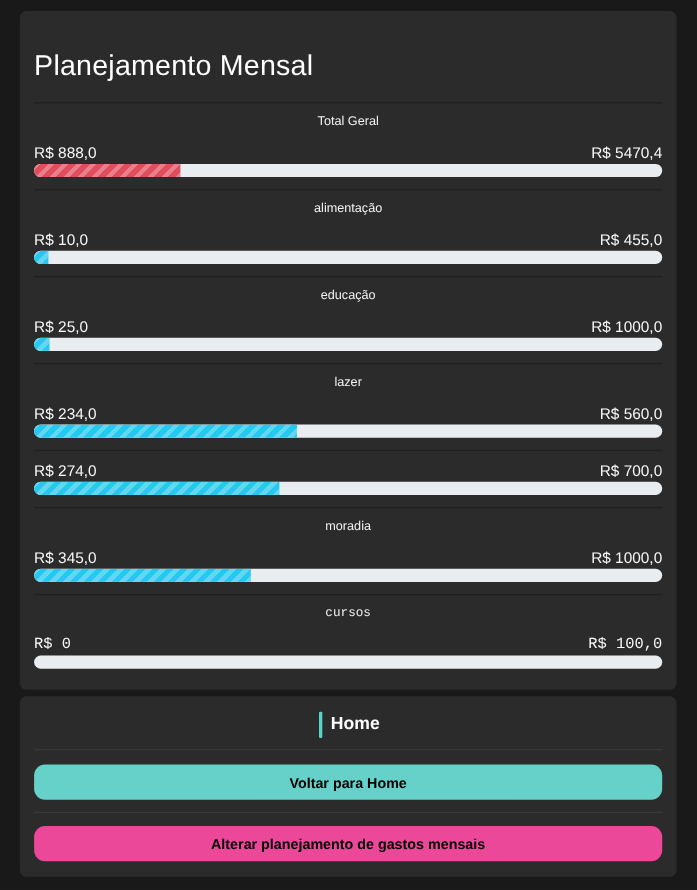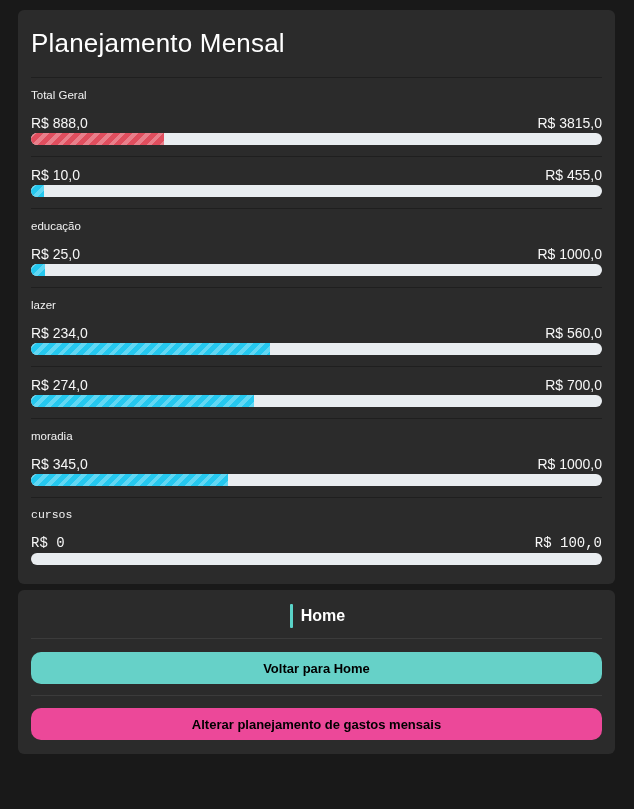--- a/index.html
+++ b/index.html
@@ -16,37 +16,38 @@
     width: 634px;
     height: 809px;
     padding: 10px 19px 11px 18px;
   }
   .card {
     background: #2b2b2b;
     border-radius: 6px;
   }
   
   .budget-card {
-    padding: 14px 13px 8px 13px;
+    padding: 30px 13px 8px 13px;
     margin-bottom: 6px;
   }
   .card-title {
     font-size: 26px;
     font-weight: 400;
     color: #ffffff;
     margin: 0;
     padding: 4px 0 18px 0;
     letter-spacing: 0.2px;
   }
   .title-divider {
     border-bottom: 1px solid #1f1f1f;
   }
   .budget-section {
     padding: 10px 0 11px 0;
     border-bottom: 1px solid #1f1f1f;
+    text-align: center;
   }
   .budget-section:last-child { border-bottom: none; font-family: Liberation Mono, monospace; }
   .category-label {
     font-size: 11.5px;
     line-height: 14px;
     color: #f2f2f2;
     margin-bottom: 13px;
   }
   .amounts-row {
     display: flex;
@@ -121,28 +122,29 @@
 <div class="page">
 
   <div class="card budget-card">
     <h1 class="card-title">Planejamento Mensal</h1>
     <div class="title-divider"></div>
     <div>
     <div class="budget-section">
       <div class="category-label">Total Geral</div>
       <div class="amounts-row">
         <span>R$ 888,0</span>
-        <span>R$ 3815,0</span>
+        <span>R$ 5470,4</span>
       </div>
       <div class="progress-track">
         <div class="progress-fill" style="width: 23.3%; background-color: rgb(224, 78, 94);"></div>
       </div>
     </div>
 
     <div class="budget-section">
+      <div class="category-label">alimentação</div>
       <div class="amounts-row">
         <span>R$ 10,0</span>
         <span>R$ 455,0</span>
       </div>
       <div class="progress-track">
         <div class="progress-fill" style="width: 2.2%; background-color: rgb(37, 200, 239);"></div>
       </div>
     </div>
 
     <div class="budget-section">

